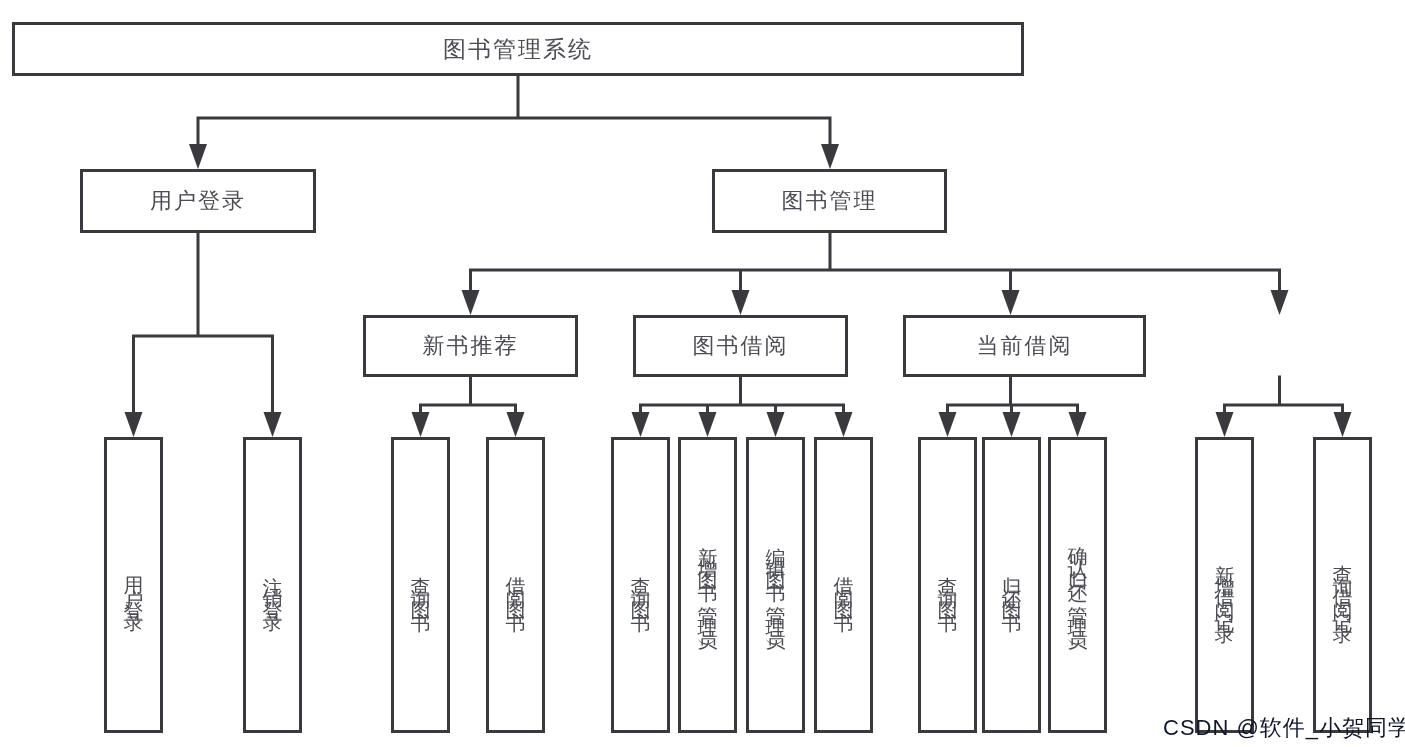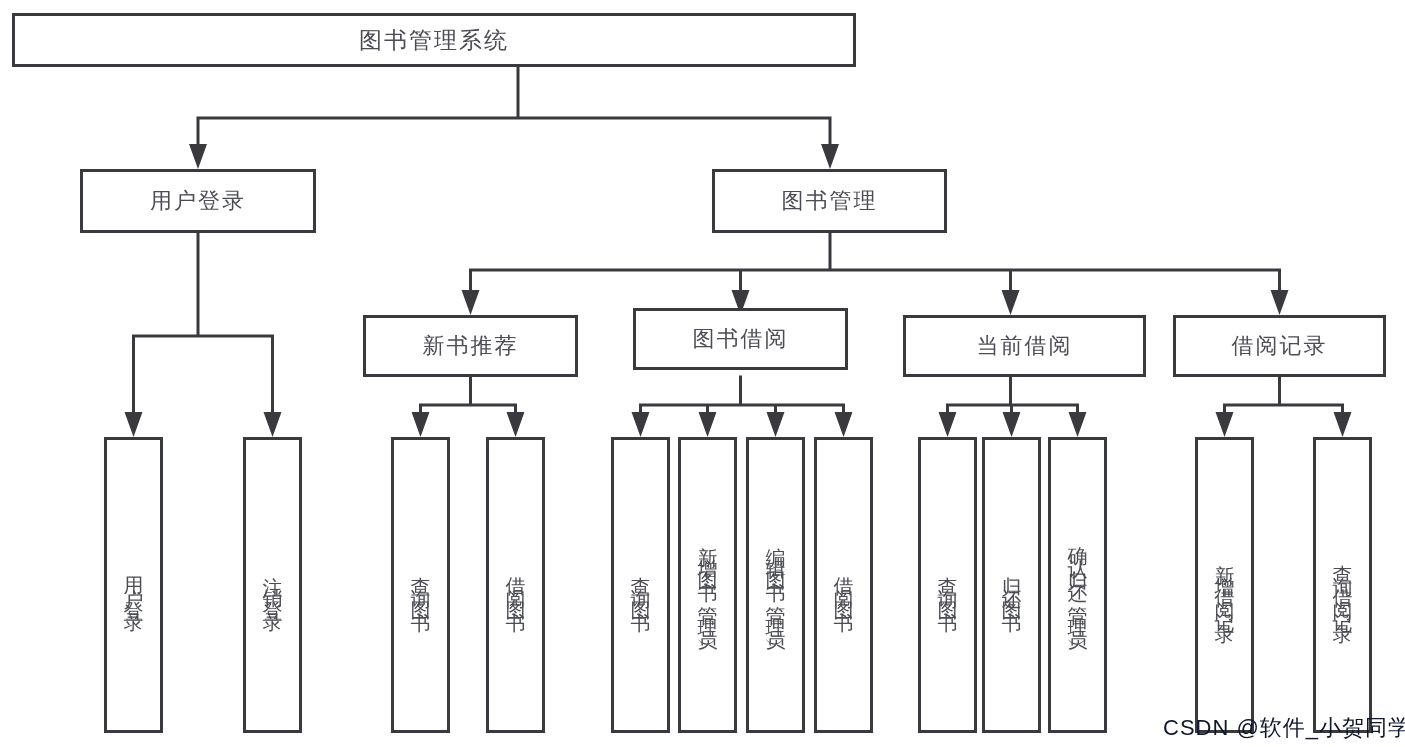--- a/index.html
+++ b/index.html
@@ -82,42 +82,39 @@
       <polygon points="766.5,412 784.5,412 775.5,437"></polygon>
       <polygon points="834.5,412 852.5,412 843.5,437"></polygon>
       <polygon points="938.5,412 956.5,412 947.5,437"></polygon>
       <polygon points="1002.5,412 1020.5,412 1011.5,437"></polygon>
       <polygon points="1068.5,412 1086.5,412 1077.5,437"></polygon>
       <polygon points="1215.5,412 1233.5,412 1224.5,437"></polygon>
       <polygon points="1333.5,412 1351.5,412 1342.5,437"></polygon>
     </g>
   </svg>
 
-  <div class="hbox root" style="left:12px;top:13px;width:844px;height:54px">
+  <div class="hbox root" style="left:12px;top:22px;width:1012px;height:54px">
     <span class="lbl">图书管理系统</span>
   </div>
 
   <div class="hbox" style="left:80px;top:169px;width:236px;height:64px">
     <span class="lbl">用户登录</span>
   </div>
   <div class="hbox" style="left:363px;top:315px;width:215px;height:62px">
     <span class="lbl">新书推荐</span>
   </div>
 
   <div class="hbox" style="left:712px;top:169px;width:235px;height:64px">
     <span class="lbl">图书管理</span>
   </div>
-  <div class="hbox" style="left:633px;top:308px;width:215px;height:62px">
+  <div class="hbox" style="left:633px;top:315px;width:215px;height:62px">
     <span class="lbl">图书借阅</span>
   </div>
   <div class="hbox" style="left:903px;top:315px;width:243px;height:62px">
     <span class="lbl">当前借阅</span>
-  </div>
-  <div class="hbox" style="left:1173px;top:315px;width:213px;height:62px">
-    <span class="lbl">借阅记录</span>
   </div>
 
   <div class="vbox" style="left:104px">
     <span class="vlbl">用户登录</span>
   </div>
   <div class="vbox" style="left:243px">
     <span class="vlbl">注销登录</span>
   </div>
 
   <div class="vbox" style="left:391px">

